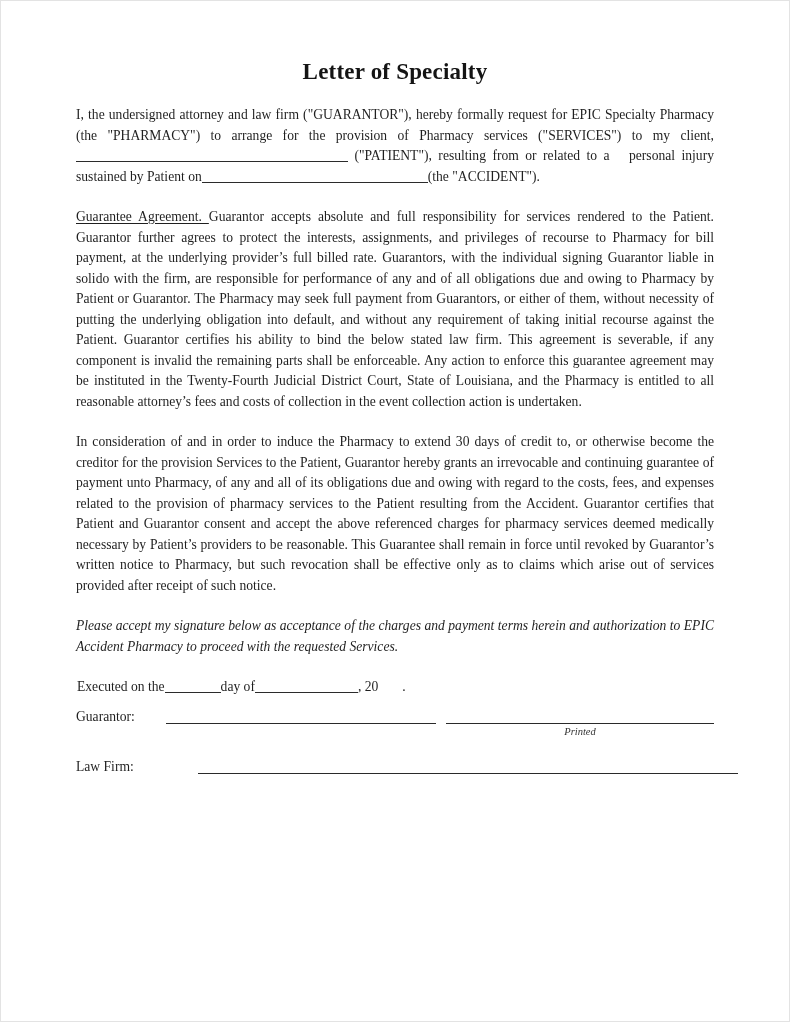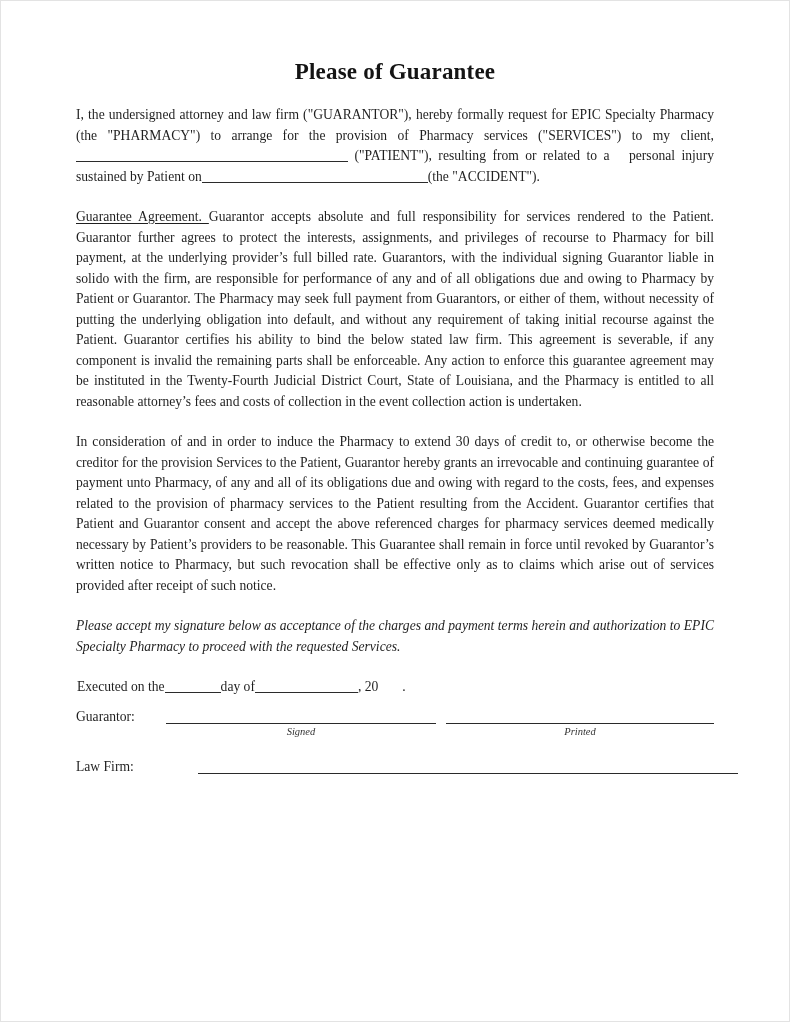--- a/index.html
+++ b/index.html
@@ -63,37 +63,36 @@
     margin-top:1px;
     color:#333333;
   }
   .lawfirm-line{width:540px;flex:none;}
 </style>
 </head>
 <body>
 
 <div class="page">
 
-  <h1 class="doc-title">Please of Guarantee</h1>
+  <h1 class="doc-title">Letter of Specialty</h1>
 
   <p class="para"><span>I, the undersigned attorney and law firm ("GUARANTOR"), hereby formally request for EPIC Specialty Pharmacy (the "PHARMACY") to arrange for the provision of Pharmacy services ("SERVICES") to my client,</span> <span class="blank w-patient"></span><span> ("PATIENT"), resulting from or related to a&nbsp;&nbsp; personal injury sustained by Patient on</span><span class="blank w-accident"></span><span>(the "ACCIDENT").</span></p>
 
   <p class="para"><span class="u">Guarantee Agreement.&nbsp;</span><span>Guarantor accepts absolute and full responsibility for services rendered to the Patient. Guarantor further agrees to protect the interests, assignments, and privileges of recourse to Pharmacy for bill payment, at the underlying provider’s full billed rate. Guarantors, with the individual signing Guarantor liable in solido with the firm, are responsible for performance of any and of all obligations due and owing to Pharmacy by Patient or Guarantor. The Pharmacy may seek full payment from Guarantors, or either of them, without necessity of putting the underlying obligation into default, and without any requirement of taking initial recourse against the Patient. Guarantor certifies his ability to bind the below stated law firm. This agreement is severable, if any component is invalid the remaining parts shall be enforceable. Any action to enforce this guarantee agreement may be instituted in the Twenty-Fourth Judicial District Court, State of Louisiana, and the Pharmacy is entitled to all reasonable attorney’s fees and costs of collection in the event collection action is undertaken.</span></p>
 
   <p class="para"><span>In consideration of and in order to induce the Pharmacy to extend 30 days of credit to, or otherwise become the creditor for the provision Services to the Patient, Guarantor hereby grants an irrevocable and continuing guarantee of payment unto Pharmacy, of any and all of its obligations due and owing with regard to the costs, fees, and expenses related to the provision of pharmacy services to the Patient resulting from the Accident. Guarantor certifies that Patient and Guarantor consent and accept the above referenced charges for pharmacy services deemed medically necessary by Patient’s providers to be reasonable. This Guarantee shall remain in force until revoked by Guarantor’s written notice to Pharmacy, but such revocation shall be effective only as to claims which arise out of services provided after receipt of such notice.</span></p>
 
-  <p class="para italic"><span>Please accept my signature below as acceptance of the charges and payment terms herein and authorization to EPIC Specialty Pharmacy to proceed with the requested Services.</span></p>
+  <p class="para italic"><span>Please accept my signature below as acceptance of the charges and payment terms herein and authorization to EPIC Accident Pharmacy to proceed with the requested Services.</span></p>
 
   <p class="exec"><span>Executed on the</span><span class="blank w-day"></span><span>day of</span><span class="blank w-month"></span><span>, 20</span><span class="blank w-year"></span><span>.</span></p>
 
   <div class="sig-row guarantor">
     <div class="sig-label">Guarantor:</div>
     <div class="sig-col signed">
       <div class="sig-line"></div>
-      <div class="sig-caption">Signed</div>
     </div>
     <div class="sig-col printed">
       <div class="sig-line"></div>
       <div class="sig-caption">Printed</div>
     </div>
   </div>
 
   <div class="sig-row lawfirm">
     <div class="sig-label">Law Firm:</div>
     <div class="sig-line lawfirm-line"></div>

